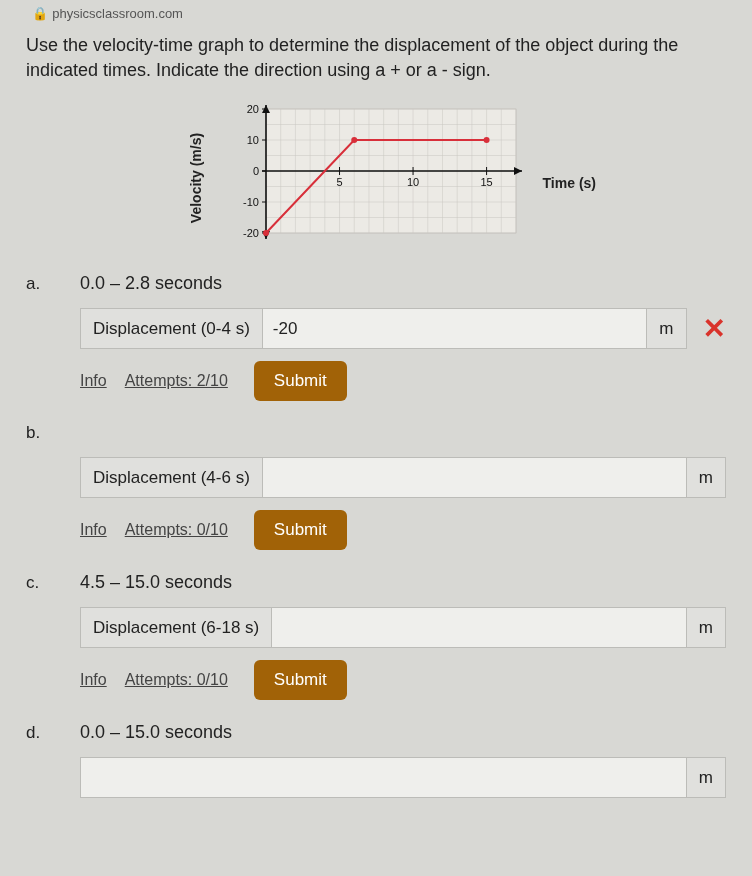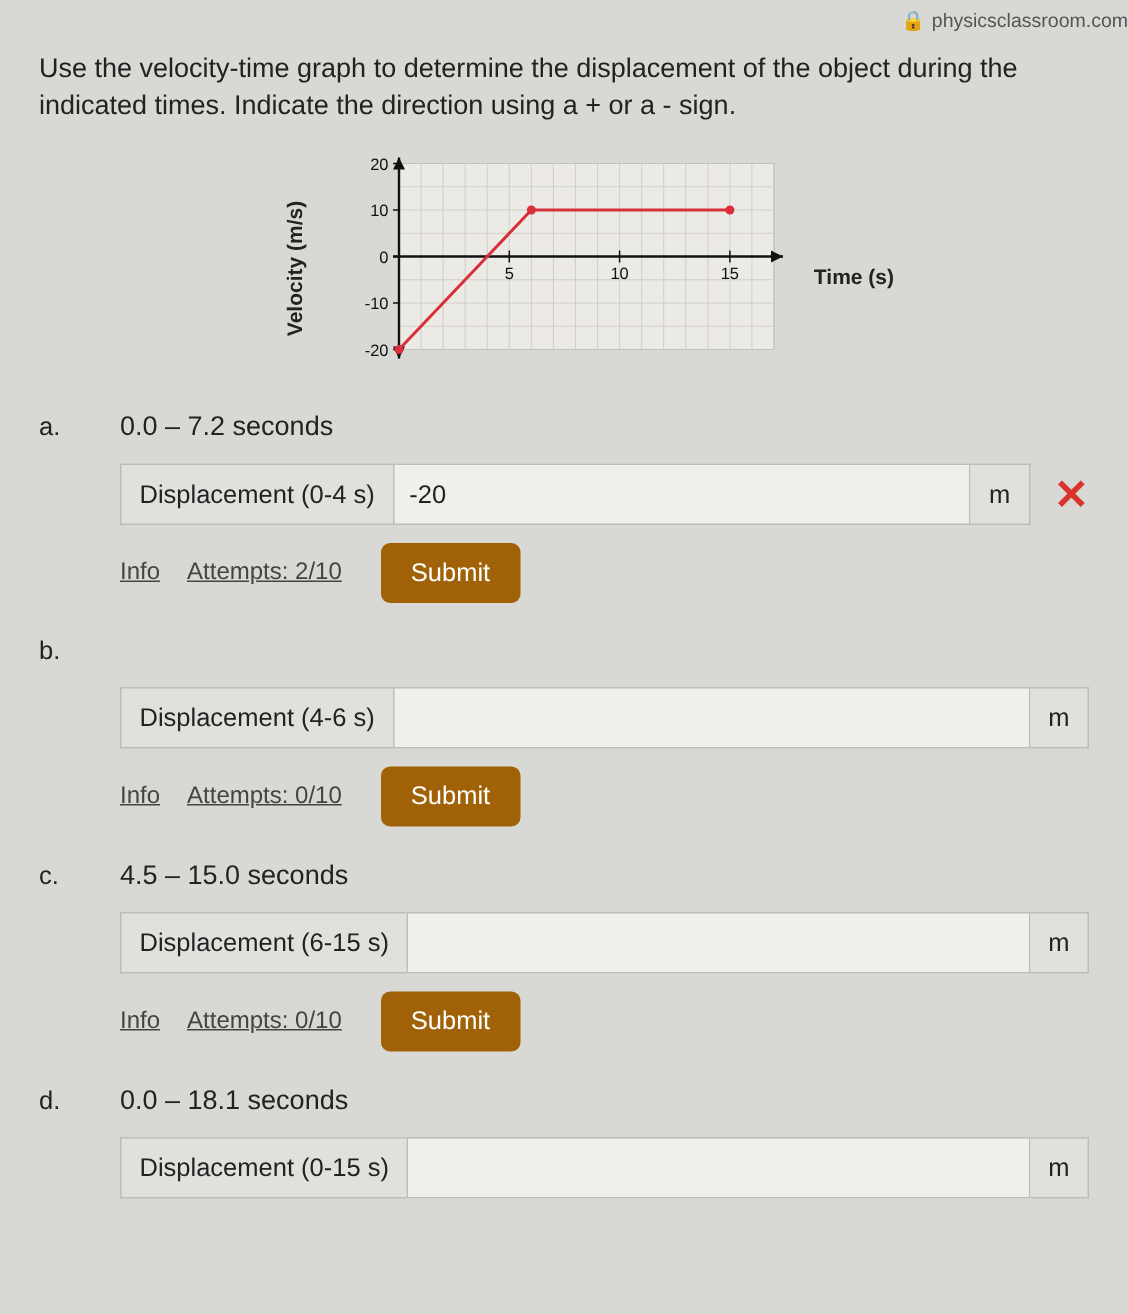--- a/index.html
+++ b/index.html
@@ -5,24 +5,25 @@
     * { box-sizing: border-box; margin: 0; padding: 0; }
     body {
       font-family: -apple-system, Helvetica, Arial, sans-serif;
       background: #d8d8d4;
       width: 752px;
       height: 876px;
       overflow: hidden;
       color: #222;
     }
     .url-bar {
-      text-align: right;
+      text-align: left;
       font-size: 13px;
       color: #555;
       padding: 6px 0 4px;
+      margin-left: 32px;
     }
     .url-bar .lock { margin-right: 4px; }
     .content { padding: 8px 26px 0 26px; }
     .prompt {
       font-size: 18px;
       line-height: 1.4;
       margin-bottom: 18px;
     }
     .chart-wrap {
       display: flex;
@@ -162,21 +163,21 @@
           <circle cx="128.23529411764707" cy="39" r="3" fill="#d82f3a"></circle>
           <circle cx="260.5882352941177" cy="39" r="3" fill="#d82f3a"></circle>
         </svg>
     </div>
   </div>
 
   <div id="questions">
       <div class="question">
         <div class="q-head">
           <div class="q-letter">a.</div>
-          <div class="q-title">0.0 – 7.2 seconds</div>
+          <div class="q-title">0.0 – 2.8 seconds</div>
         </div>
         <div class="row">
           <div class="label-box">Displacement (0-4 s)</div>
           <input class="input-box" value="-20" style="">
           <div class="unit-box">m</div>
           <div class="mark">✕</div>
         </div>
         <div class="links-row">
           <span class="link">Info</span>
           <span class="link">Attempts: 2/10</span>
@@ -197,35 +198,34 @@
           <span class="link">Attempts: 0/10</span>
           <button class="submit-btn">Submit</button>
         </div>
       </div>
       <div class="question">
         <div class="q-head">
           <div class="q-letter">c.</div>
           <div class="q-title">4.5 – 15.0 seconds</div>
         </div>
         <div class="row">
-          <div class="label-box">Displacement (6-15 s)</div>
+          <div class="label-box">Displacement (6-18 s)</div>
           <input class="input-box" value="" style="">
           <div class="unit-box">m</div>
         </div>
         <div class="links-row">
           <span class="link">Info</span>
           <span class="link">Attempts: 0/10</span>
           <button class="submit-btn">Submit</button>
         </div>
       </div>
       <div class="question">
         <div class="q-head">
           <div class="q-letter">d.</div>
-          <div class="q-title">0.0 – 18.1 seconds</div>
-        </div>
-        <div class="row">
-          <div class="label-box">Displacement (0-15 s)</div>
+          <div class="q-title">0.0 – 15.0 seconds</div>
+        </div>
+        <div class="row">
           <input class="input-box" value="" style="">
           <div class="unit-box">m</div>
         </div>
       </div>
     </div>
 </div>
 
 </body></html>

